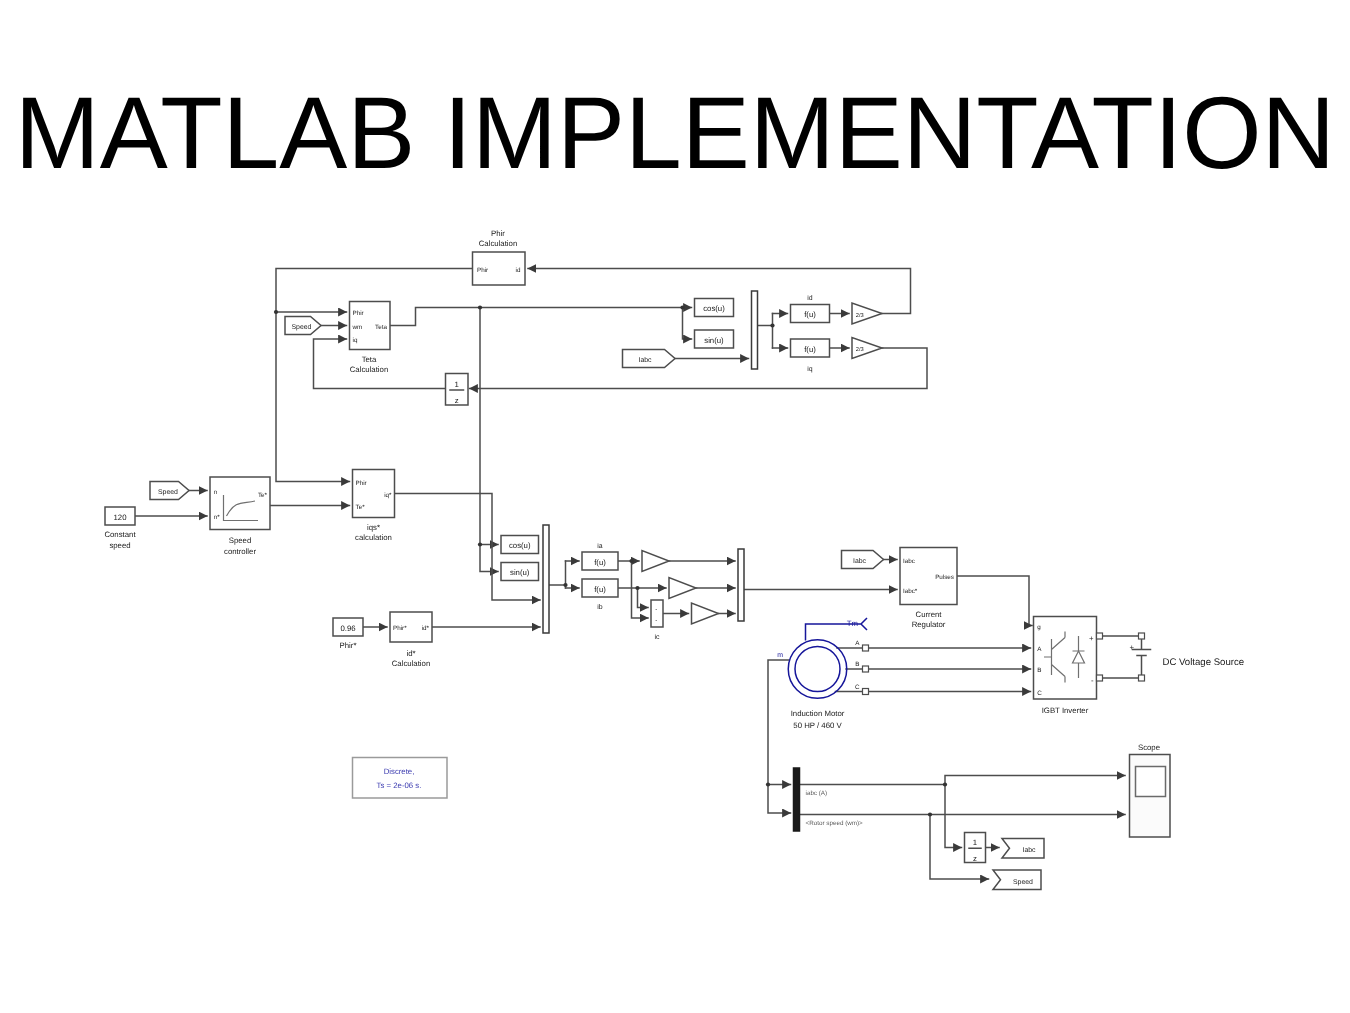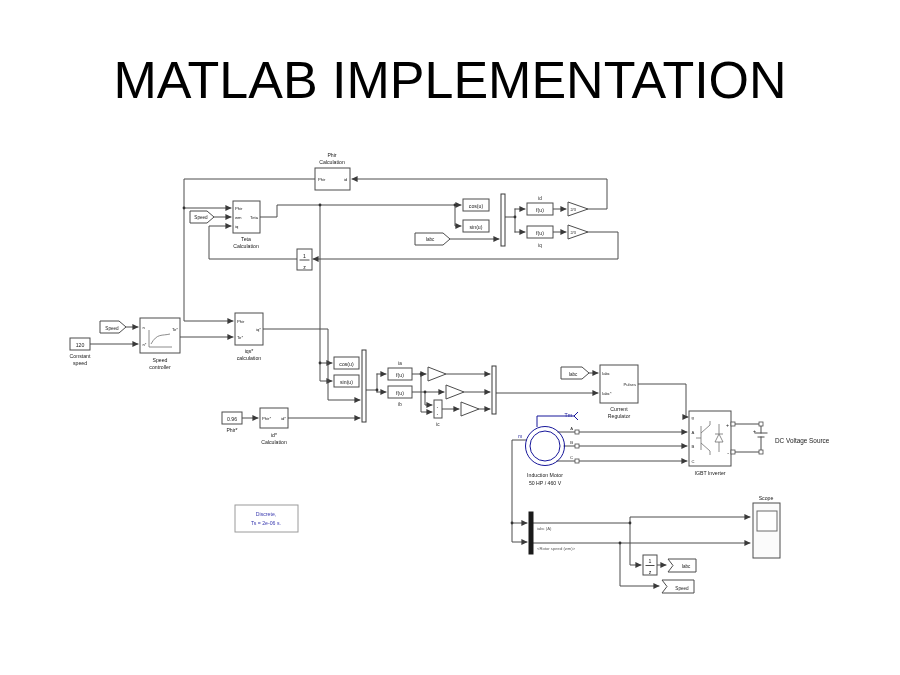--- a/index.html
+++ b/index.html
@@ -1,17 +1,17 @@
 <!DOCTYPE html>
 <html><head>
 <meta charset="utf-8">
 <style>
   html,body{margin:0;padding:0;background:#fff;width:900px;height:675px;overflow:hidden}
   #slide{position:relative;width:900px;height:675px;background:#fff;font-family:"Liberation Sans",sans-serif}
-  #title{position:absolute;top:50px;left:0;width:900px;text-align:center;font-size:52px;
+  #title{position:absolute;top:50px;left:0;width:900px;text-align:center;font-size:68px;
          font-weight:400;letter-spacing:0px;color:#000;font-family:"Liberation Sans",sans-serif}
   svg{position:absolute;left:0;top:0}
   .w{fill:none;stroke:#4d4d4d;stroke-width:1;stroke-linecap:square}
   .wb{fill:none;stroke:#16169a;stroke-width:1}
   .blk{fill:#fff;stroke:#4d4d4d;stroke-width:1}
   .mux{fill:#fff;stroke:#3a3a3a;stroke-width:1}
   .bus{fill:#1a1a1a;stroke:#1a1a1a}
   .tri{fill:#fff;stroke:#4d4d4d;stroke-width:1}
   .pad{fill:#fff;stroke:#4d4d4d;stroke-width:0.8}
   .dot{fill:#333;stroke:none}

